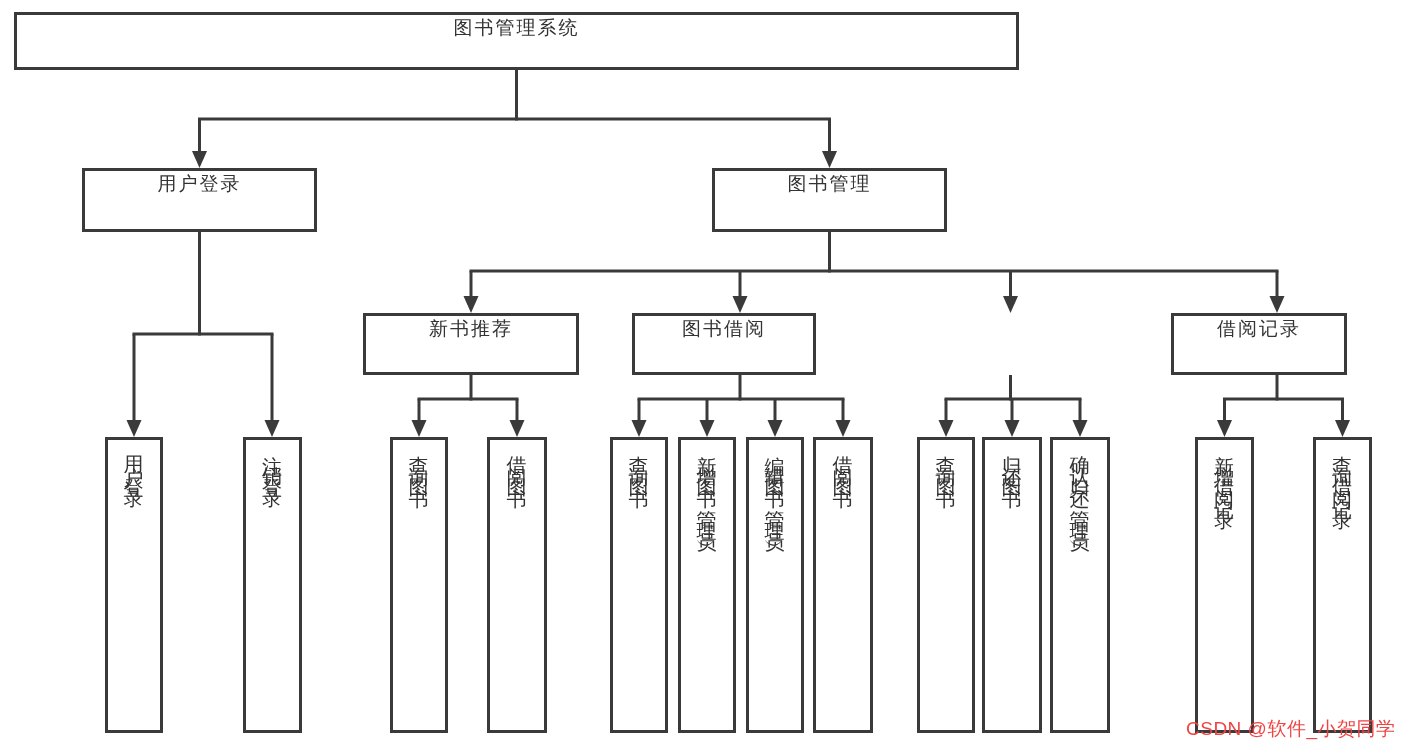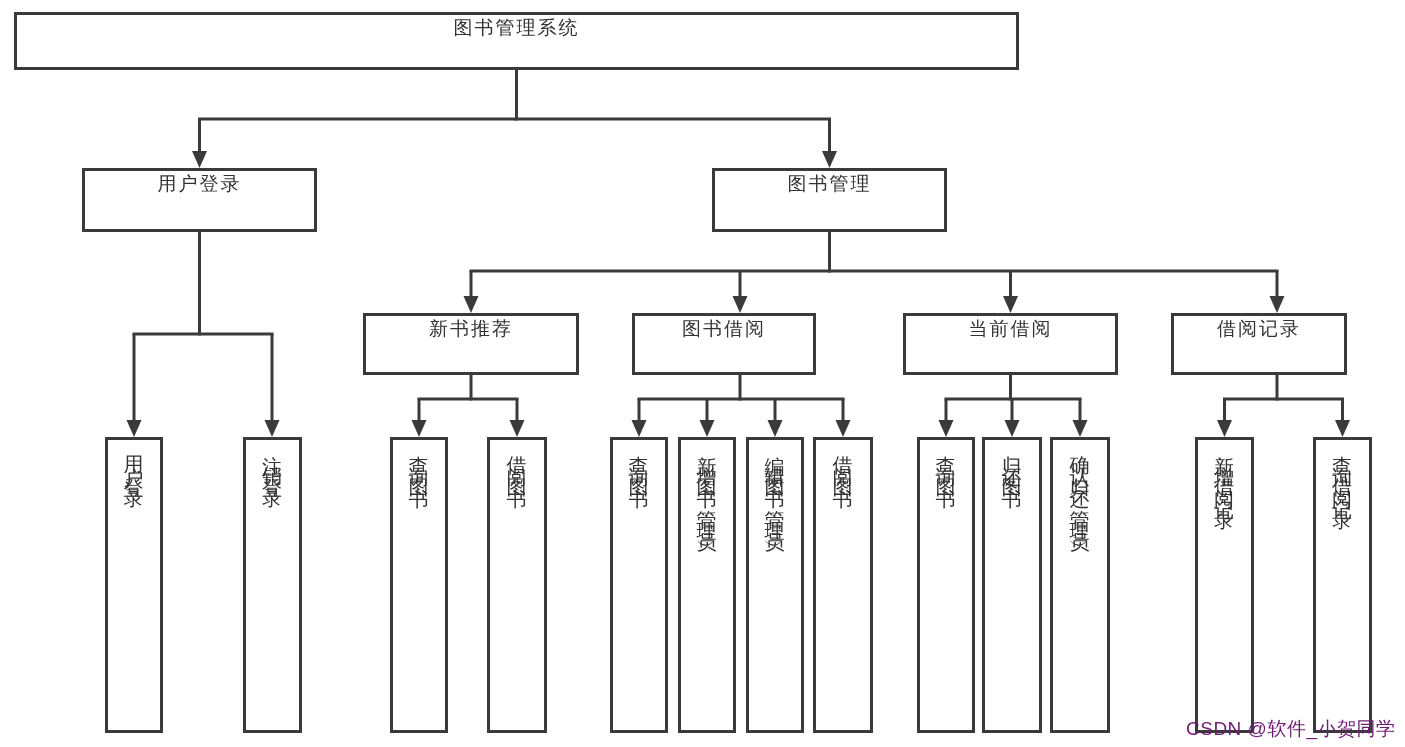--- a/index.html
+++ b/index.html
@@ -51,21 +51,21 @@
   .vtext {
     writing-mode: vertical-rl;
     text-orientation: mixed;
     letter-spacing: 11px;
     line-height: 1;
     color: #333333;
   }
   .watermark {
     position: absolute;
     font-size: 19px;
-    color: #701a75;
+    color: #ef4444;
     letter-spacing: 0.5px;
     white-space: nowrap;
     z-index: 5;
   }
 </style>
 </head>
 <body>
 
 <div class="canvas">
 
@@ -143,23 +143,20 @@
   <div class="node hnode" style="left:712px;top:168px;width:235px;height:64px">
     <span>图书管理</span>
   </div>
 
   <div class="node hnode" style="left:363px;top:313px;width:216px;height:62px">
     <span>新书推荐</span>
   </div>
   <div class="node hnode" style="left:632px;top:313px;width:184px;height:62px">
     <span>图书借阅</span>
   </div>
-  <div class="node hnode" style="left:903px;top:313px;width:215px;height:62px">
-    <span>当前借阅</span>
-  </div>
   <div class="node hnode" style="left:1171px;top:313px;width:176px;height:62px">
     <span>借阅记录</span>
   </div>
 
   <div class="node leaf" style="left:105px;top:437px;width:58px;height:296px">
     <span class="vtext">用户登录</span>
   </div>
   <div class="node leaf" style="left:243px;top:437px;width:59px;height:296px">
     <span class="vtext">注销登录</span>
   </div>

